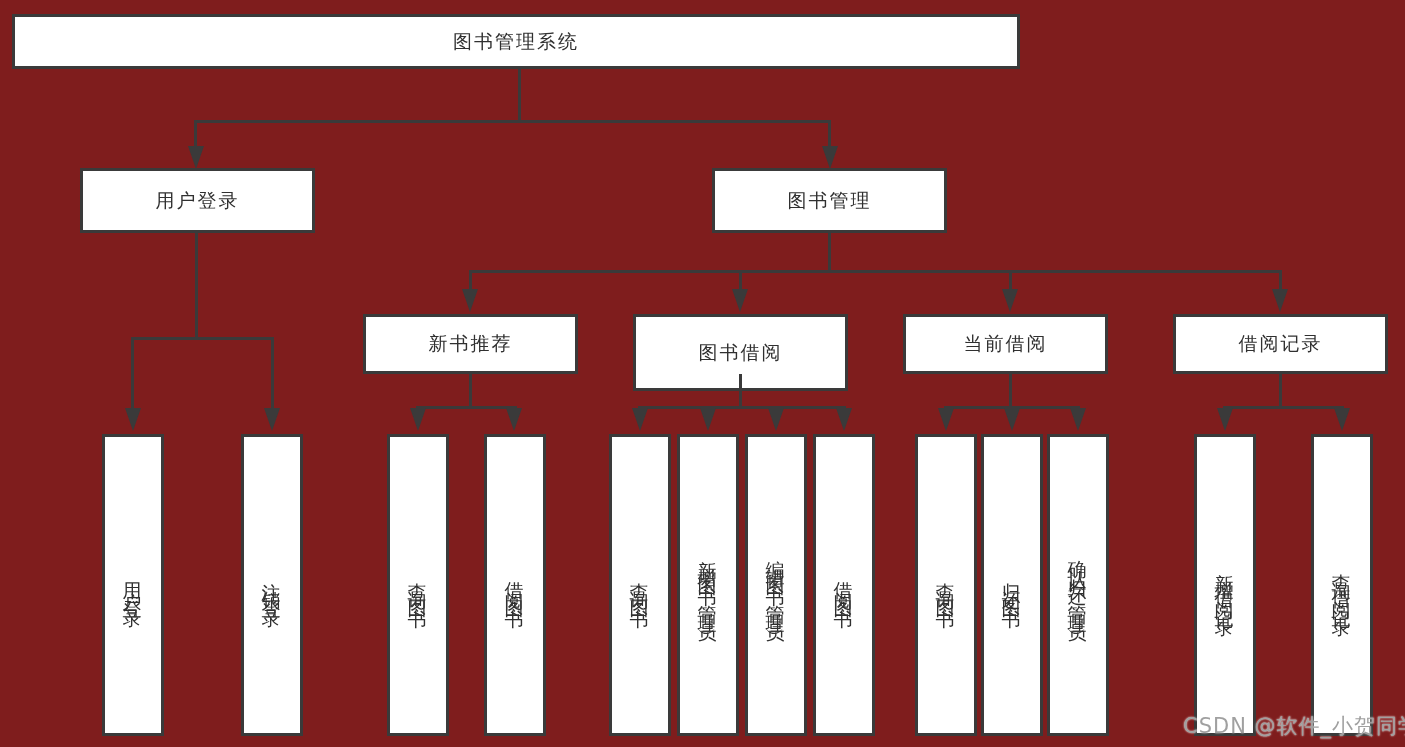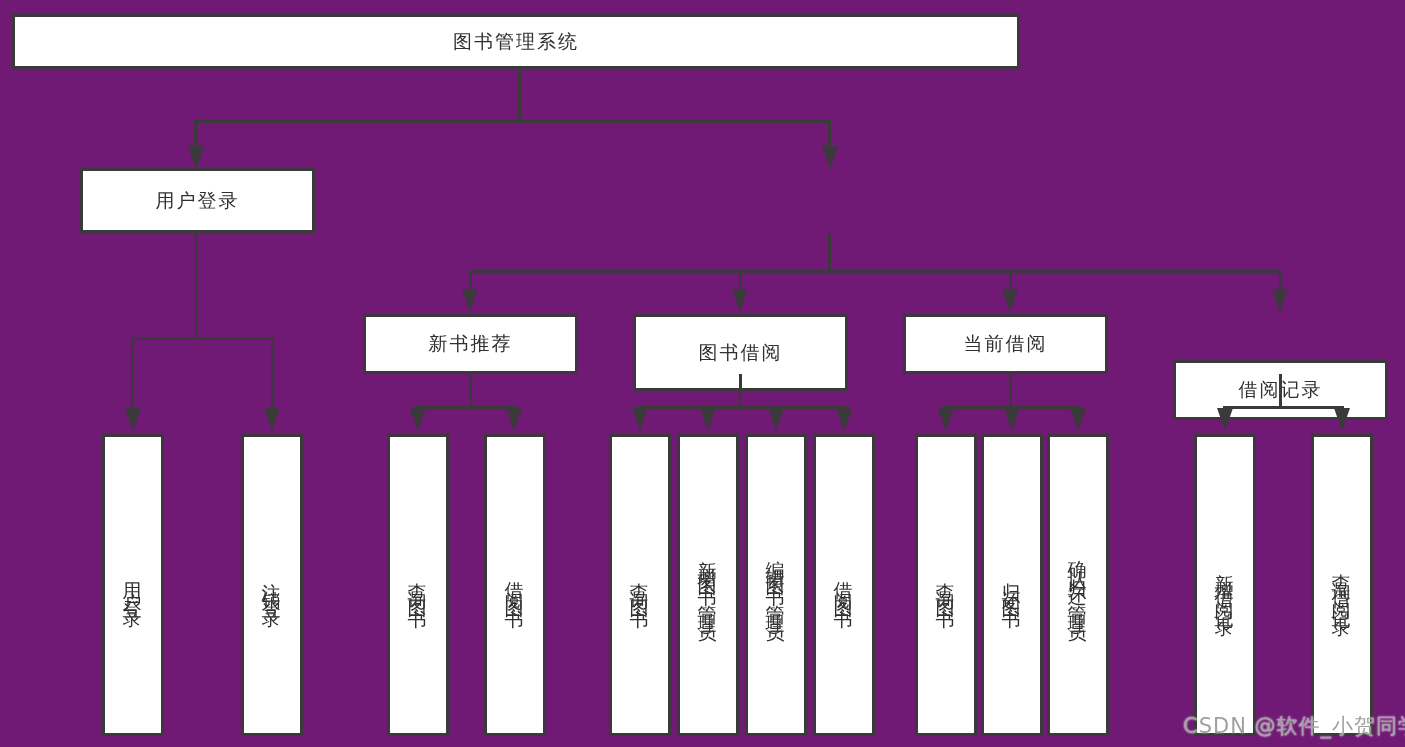--- a/index.html
+++ b/index.html
@@ -1,20 +1,20 @@
 <!DOCTYPE html>
 <html><head>
 <meta charset="utf-8">
 <style>
   html, body { margin: 0; padding: 0; background: #ffffff; }
   #canvas {
     position: relative;
     width: 1405px;
     height: 747px;
-    background: #701a75;
+    background: #7f1d1d;
     font-family: "DejaVu Sans", "Liberation Sans", sans-serif;
     color: #303030;
     overflow: hidden;
   }
   .box {
     position: absolute;
     background: #ffffff;
     border: 3px solid #3a3a3a;
     box-sizing: border-box;
     display: flex;
@@ -66,20 +66,23 @@
   <div class="vl" style="left:518px; top:69px; height:51px;"></div>
   <div class="hl" style="left:194px; top:120px; width:637px;"></div>
   <div class="vl" style="left:194px; top:120px; height:28px;"></div>
   <div class="vl" style="left:828px; top:120px; height:28px;"></div>
   <div class="arw" style="left:188px; top:146px;"></div>
   <div class="arw" style="left:822px; top:146px;"></div>
 
   <div class="box h" style="left:80px; top:168px; width:235px; height:65px;">
     <span>用户登录</span>
   </div>
+  <div class="box h" style="left:712px; top:168px; width:235px; height:65px;">
+    <span>图书管理</span>
+  </div>
 
   <div class="vl" style="left:195px; top:233px; height:104px;"></div>
   <div class="hl" style="left:131px; top:337px; width:143px;"></div>
   <div class="vl" style="left:131px; top:337px; height:71px;"></div>
   <div class="vl" style="left:271px; top:337px; height:71px;"></div>
   <div class="arw" style="left:125px; top:408px;"></div>
   <div class="arw" style="left:264px; top:408px;"></div>
 
   <div class="vl" style="left:828px; top:233px; height:37px;"></div>
   <div class="hl" style="left:469px; top:270px; width:813px;"></div>
@@ -94,21 +97,21 @@
 
   <div class="box h" style="left:363px; top:314px; width:215px; height:60px;">
     <span>新书推荐</span>
   </div>
   <div class="box h" style="left:633px; top:314px; width:215px; height:77px;">
     <span>图书借阅</span>
   </div>
   <div class="box h" style="left:903px; top:314px; width:205px; height:60px;">
     <span>当前借阅</span>
   </div>
-  <div class="box h" style="left:1173px; top:314px; width:215px; height:60px;margin-top:46px;">
+  <div class="box h" style="left:1173px; top:314px; width:215px; height:60px;">
     <span>借阅记录</span>
   </div>
 
   <div class="vl" style="left:469px; top:374px; height:32px;"></div>
   <div class="hl" style="left:416px; top:406px; width:101px;"></div>
   <div class="arw" style="left:410px; top:408px;"></div>
   <div class="arw" style="left:506px; top:408px;"></div>
 
   <div class="vl" style="left:739px; top:374px; height:32px;"></div>
   <div class="hl" style="left:638px; top:406px; width:208px;"></div>

